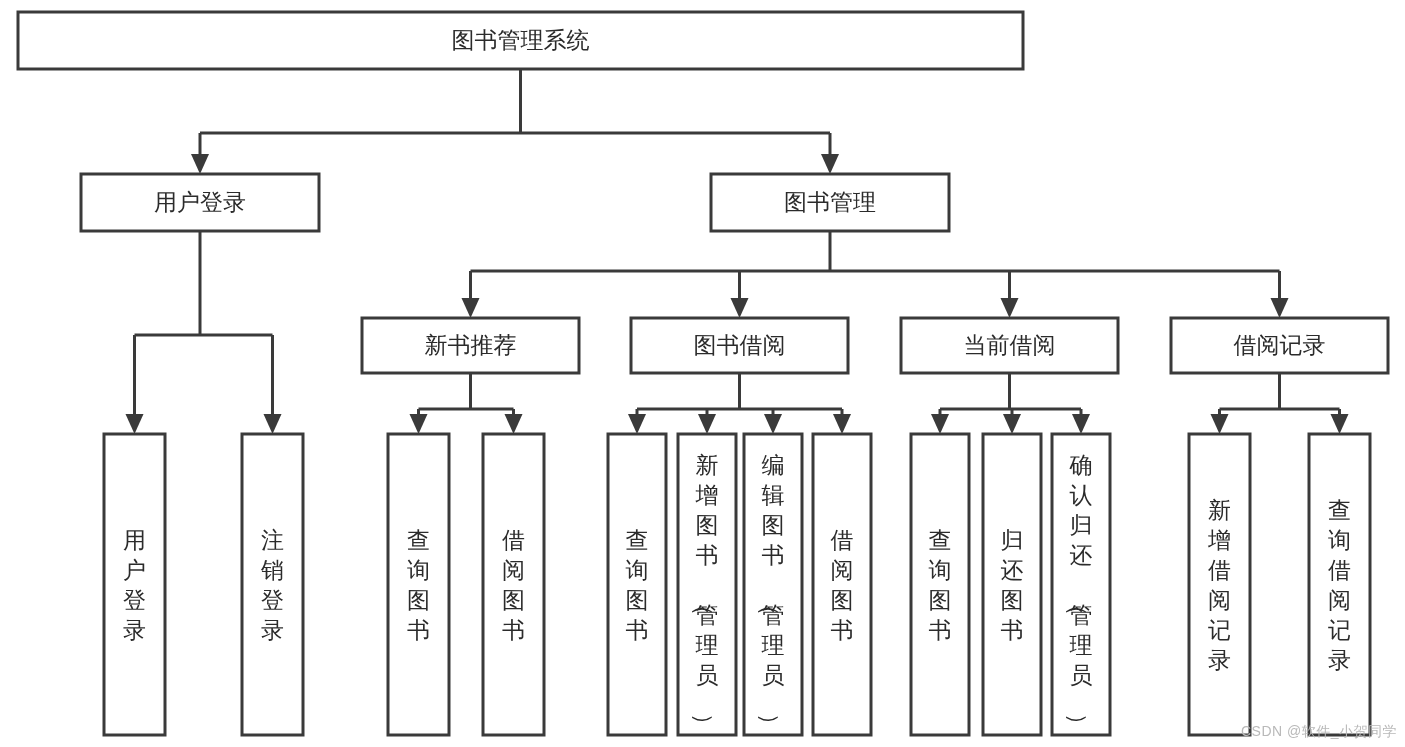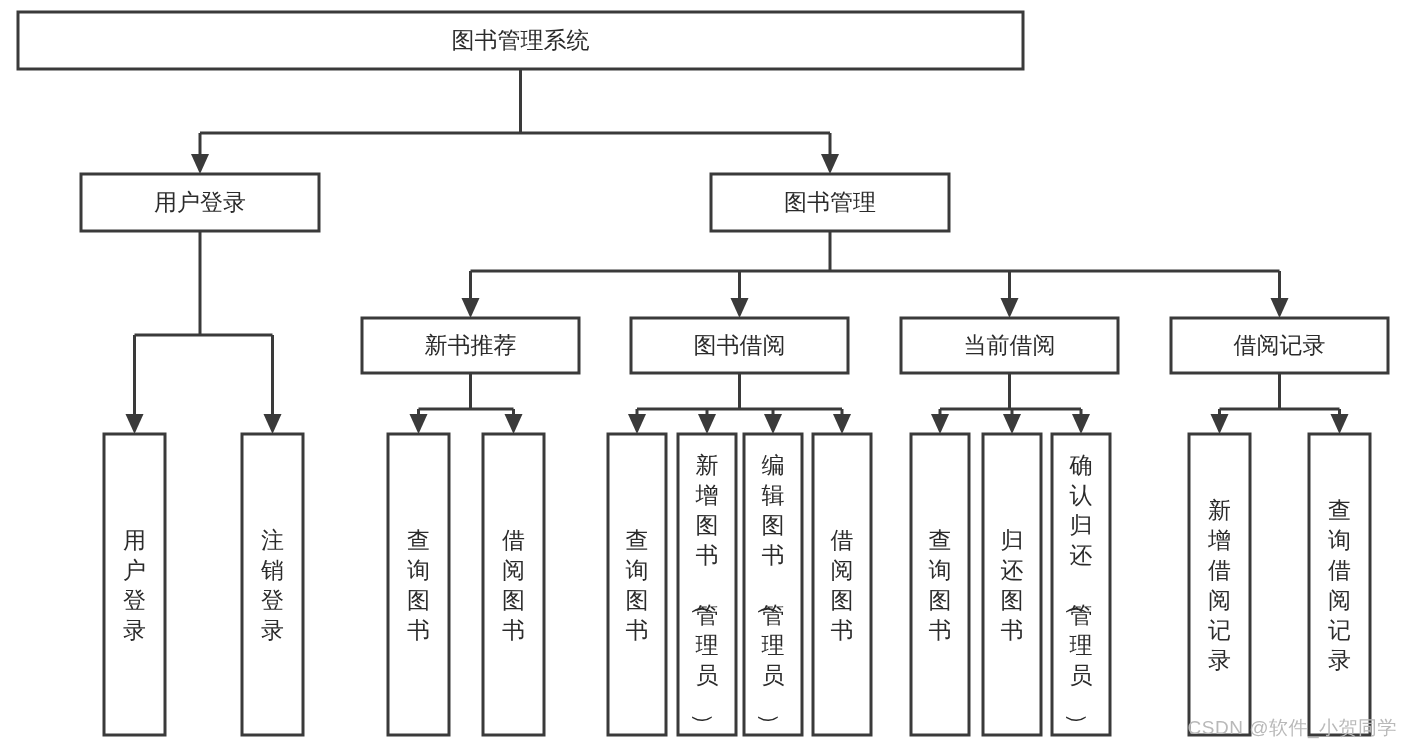--- a/index.html
+++ b/index.html
@@ -53,21 +53,21 @@
     font-family: "Liberation Sans", "DejaVu Sans", sans-serif;
     font-size: 23px;
     fill: #2b2b2b;
     text-anchor: middle;
   }
   .watermark {
     position: absolute;
     right: 8px;
     bottom: 6px;
     font-family: "Liberation Sans", "DejaVu Sans", sans-serif;
-    font-size: 19px;
+    font-size: 14px;
     color: #b9b9b9;
     letter-spacing: 0.5px;
     white-space: nowrap;
     user-select: none;
   }
 </style>
 </head>
 <body>
 
 <div id="diagram-root">

